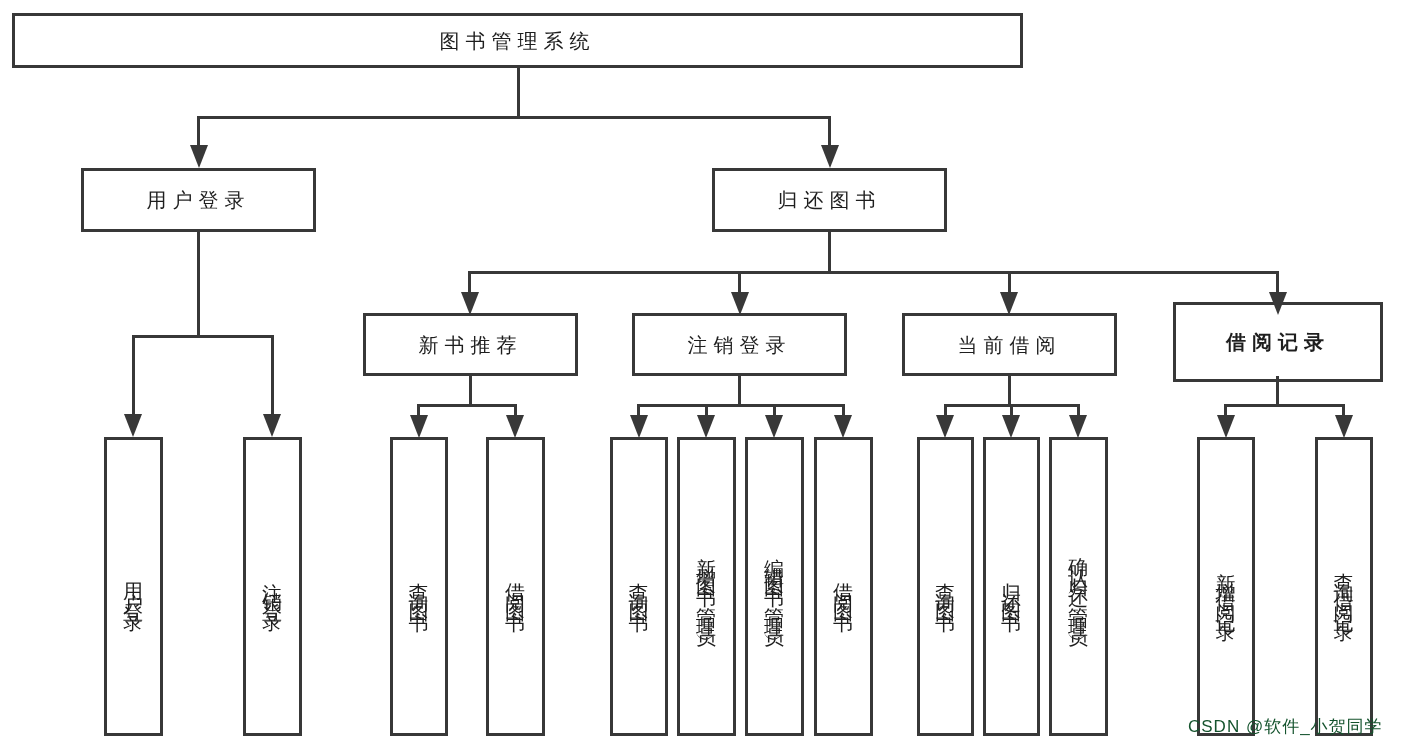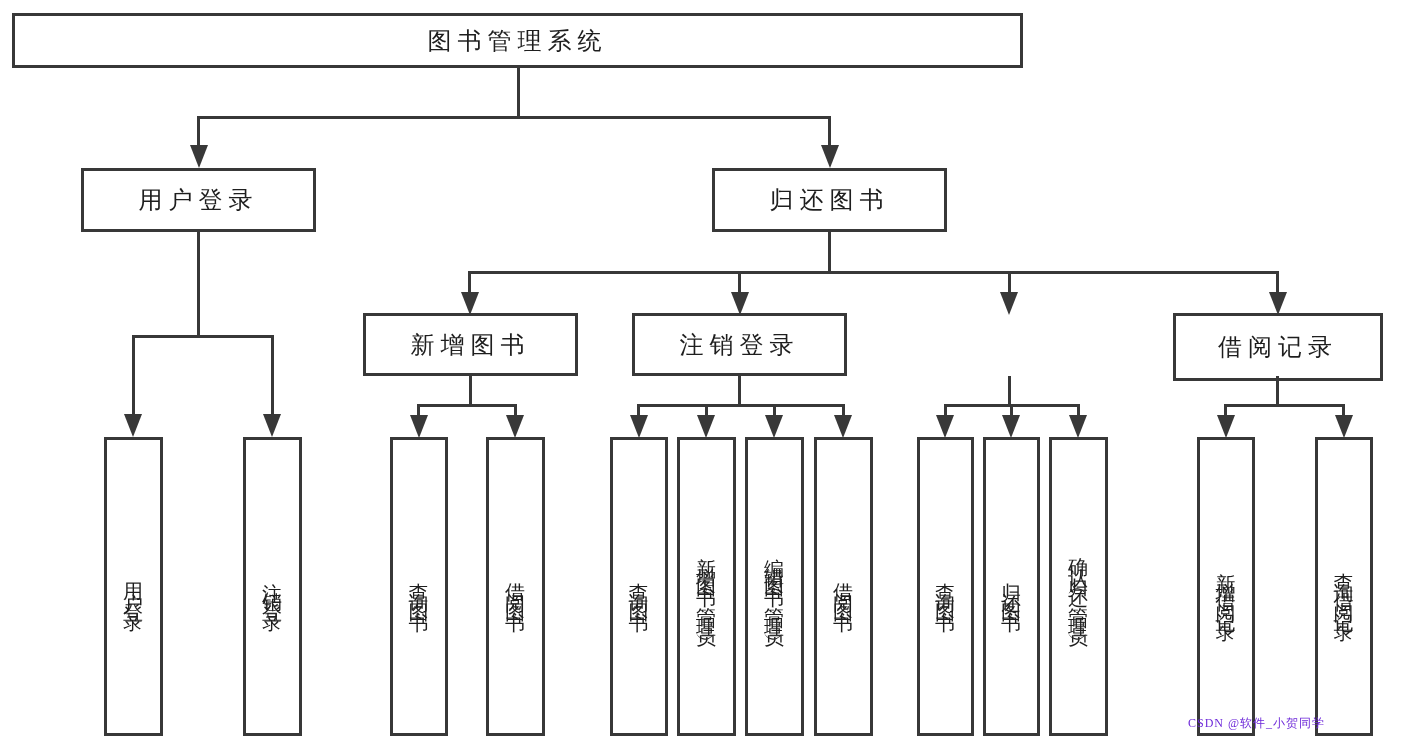--- a/index.html
+++ b/index.html
@@ -4,55 +4,56 @@
 <style>
   html,body{margin:0;padding:0;background:#ffffff;}
   .canvas{
     position:relative;width:1405px;height:747px;background:#ffffff;
     font-family:"Liberation Sans","DejaVu Sans",sans-serif;overflow:hidden;
   }
   
   .node{
     position:absolute;box-sizing:border-box;border:3px solid #383838;background:#ffffff;
     display:flex;align-items:center;justify-content:center;
-    color:#1e1e1e;font-size:24px;letter-spacing:6px;line-height:1;white-space:nowrap;
+    color:#1e1e1e;font-size:20px;letter-spacing:6px;line-height:1;white-space:nowrap;
   }
   .node-v{
     position:absolute;box-sizing:border-box;border:3px solid #383838;background:#ffffff;
     display:flex;align-items:center;justify-content:center;
     color:#1e1e1e;font-size:20px;line-height:1;
     writing-mode:vertical-rl;text-orientation:mixed;letter-spacing:10px;
   }
   
   .vl{position:absolute;width:3px;background:#383838;}
   .hl{position:absolute;height:3px;background:#383838;}
   
   .ar{position:absolute;width:0;height:0;
       border-left:9px solid transparent;border-right:9px solid transparent;
       border-top:23px solid #383838;}
-  .wm{position:absolute;left:1188px;top:715px;font-size:12px;color:#6d28d9;
-      letter-spacing:1px;white-space:nowrap;z-index:5;font-family:Liberation Serif, serif;}
+  .wm{position:absolute;left:1188px;top:715px;font-size:17px;color:#14532d;
+      letter-spacing:1px;white-space:nowrap;z-index:5;}
 </style>
 </head>
 <body>
 
 <div class="canvas">
 
   <div class="node" style="left:12px;top:13px;width:1011px;height:55px;">图书管理系统</div>
 
   <div class="node" style="left:81px;top:168px;width:235px;height:64px;">用户登录</div>
 
   <div class="node" style="left:712px;top:168px;width:235px;height:64px;">归还图书</div>
 
-  <div class="node" style="left:363px;top:313px;width:215px;height:63px;">新增图书</div>
+  <div class="node" style="left:363px;top:313px;width:215px;height:63px;">新书推荐</div>
 
   <div class="node" style="left:632px;top:313px;width:215px;height:63px;">注销登录</div>
 
+  <div class="node" style="left:902px;top:313px;width:215px;height:63px;">当前借阅</div>
 
-  <div class="node" style="left:1173px;top:313px;width:210px;height:68px;">借阅记录</div>
+  <div class="node" style="left:1173px;top:302px;width:210px;height:80px;font-weight:bold;">借阅记录</div>
 
   <div class="node-v" style="left:104px;top:437px;width:59px;height:299px;">用户登录</div>
 
   <div class="node-v" style="left:243px;top:437px;width:59px;height:299px;">注销登录</div>
 
   <div class="node-v" style="left:390px;top:437px;width:58px;height:299px;">查询图书</div>
 
   <div class="node-v" style="left:486px;top:437px;width:59px;height:299px;">借阅图书</div>
 
   <div class="node-v" style="left:610px;top:437px;width:58px;height:299px;">查询图书</div>

